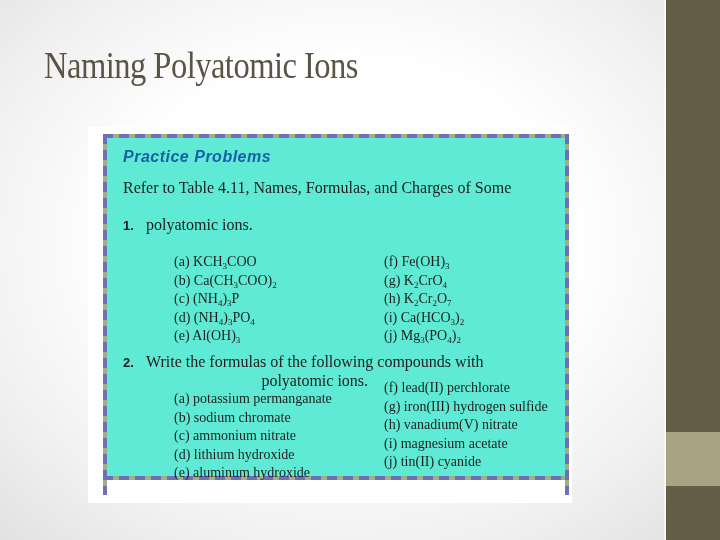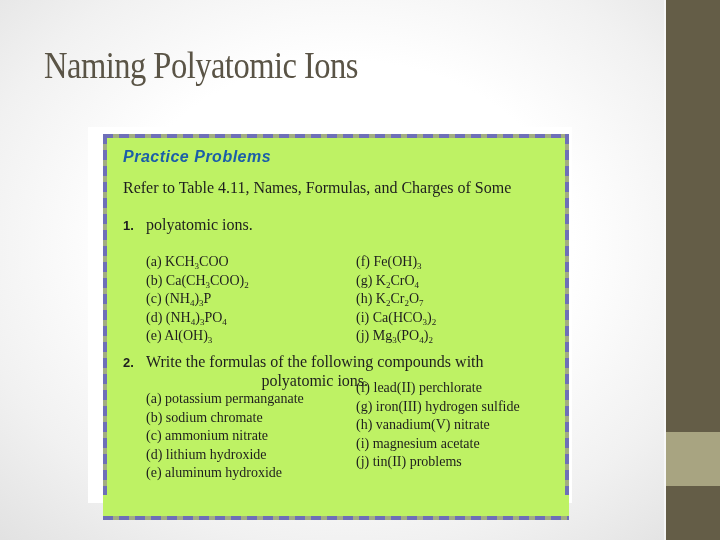--- a/index.html
+++ b/index.html
@@ -25,22 +25,22 @@
       font-family: "Liberation Serif", serif;
       font-size: 37px; color: #5a5446; letter-spacing: -0.6px;
       transform: scaleX(0.88); transform-origin: left top;
       white-space: nowrap;
     }
     .image-frame {
       position: absolute; left: 88px; top: 127px; width: 484px; height: 376px;
       background: #ffffff;
     }
     .box {
-      position: absolute; left: 103px; top: 134px; width: 466px; height: 386px;
-      background: #bef264;
+      position: absolute; left: 103px; top: 134px; width: 466px; height: 346px;
+      background: #5eead4;
       box-sizing: border-box;
     }
     .border-h, .border-v { position: absolute; }
     .border-h {
       height: 4px;
       background: repeating-linear-gradient(90deg, #6e6fb8 0 10px, #a2ad82 10px 16px);
     }
     .border-v {
       width: 4px;
       background: repeating-linear-gradient(180deg, #6e6fb8 0 10px, #a2ad82 10px 16px);
@@ -63,21 +63,21 @@
     .intro { left: 20px; top: 45px; }
     .q-num {
       position: absolute; font-family: "Liberation Sans", sans-serif;
       font-weight: bold; font-size: 13px; color: #1e1e1e;
     }
     .q1-num { left: 20px; top: 84px; }
     .q1-text { left: 43px; top: 82px; }
     .q2-num { left: 20px; top: 221px; }
     .q2-text { left: 43px; top: 219px; text-align: center; }
     .col { position: absolute; font-size: 14px; color: #1e1e1e; white-space: nowrap; }
-    .col .item { height: 18.5px; line-height: 18.5px; }
+    .col .item { height: 18.5px; line-height: 18.5px; margin-left: 28px; }
     .q1-left { left: 43px; top: 119px; }
     .q1-right { left: 253px; top: 119px; }
     .q2-left { left: 43px; top: 256px; }
     .q2-right { left: 253px; top: 245px; }
     sub { font-size: 9px; vertical-align: -3px; line-height: 0; }
   </style>
 </head>
 <body>
 
 <div class="sidebar-edge"></div>
@@ -131,15 +131,15 @@
     <div class="item"><span>(b)</span> <span>sodium chromate</span></div>
     <div class="item"><span>(c)</span> <span>ammonium nitrate</span></div>
     <div class="item"><span>(d)</span> <span>lithium hydroxide</span></div>
     <div class="item"><span>(e)</span> <span>aluminum hydroxide</span></div>
   </div>
   <div class="col q2-right">
     <div class="item"><span>(f)</span> <span>lead(II) perchlorate</span></div>
     <div class="item"><span>(g)</span> <span>iron(III) hydrogen sulfide</span></div>
     <div class="item"><span>(h)</span> <span>vanadium(V) nitrate</span></div>
     <div class="item"><span>(i)</span> <span>magnesium acetate</span></div>
-    <div class="item"><span>(j)</span> <span>tin(II) problems</span></div>
+    <div class="item"><span>(j)</span> <span>tin(II) cyanide</span></div>
   </div>
 </div>
 
 </body></html>

